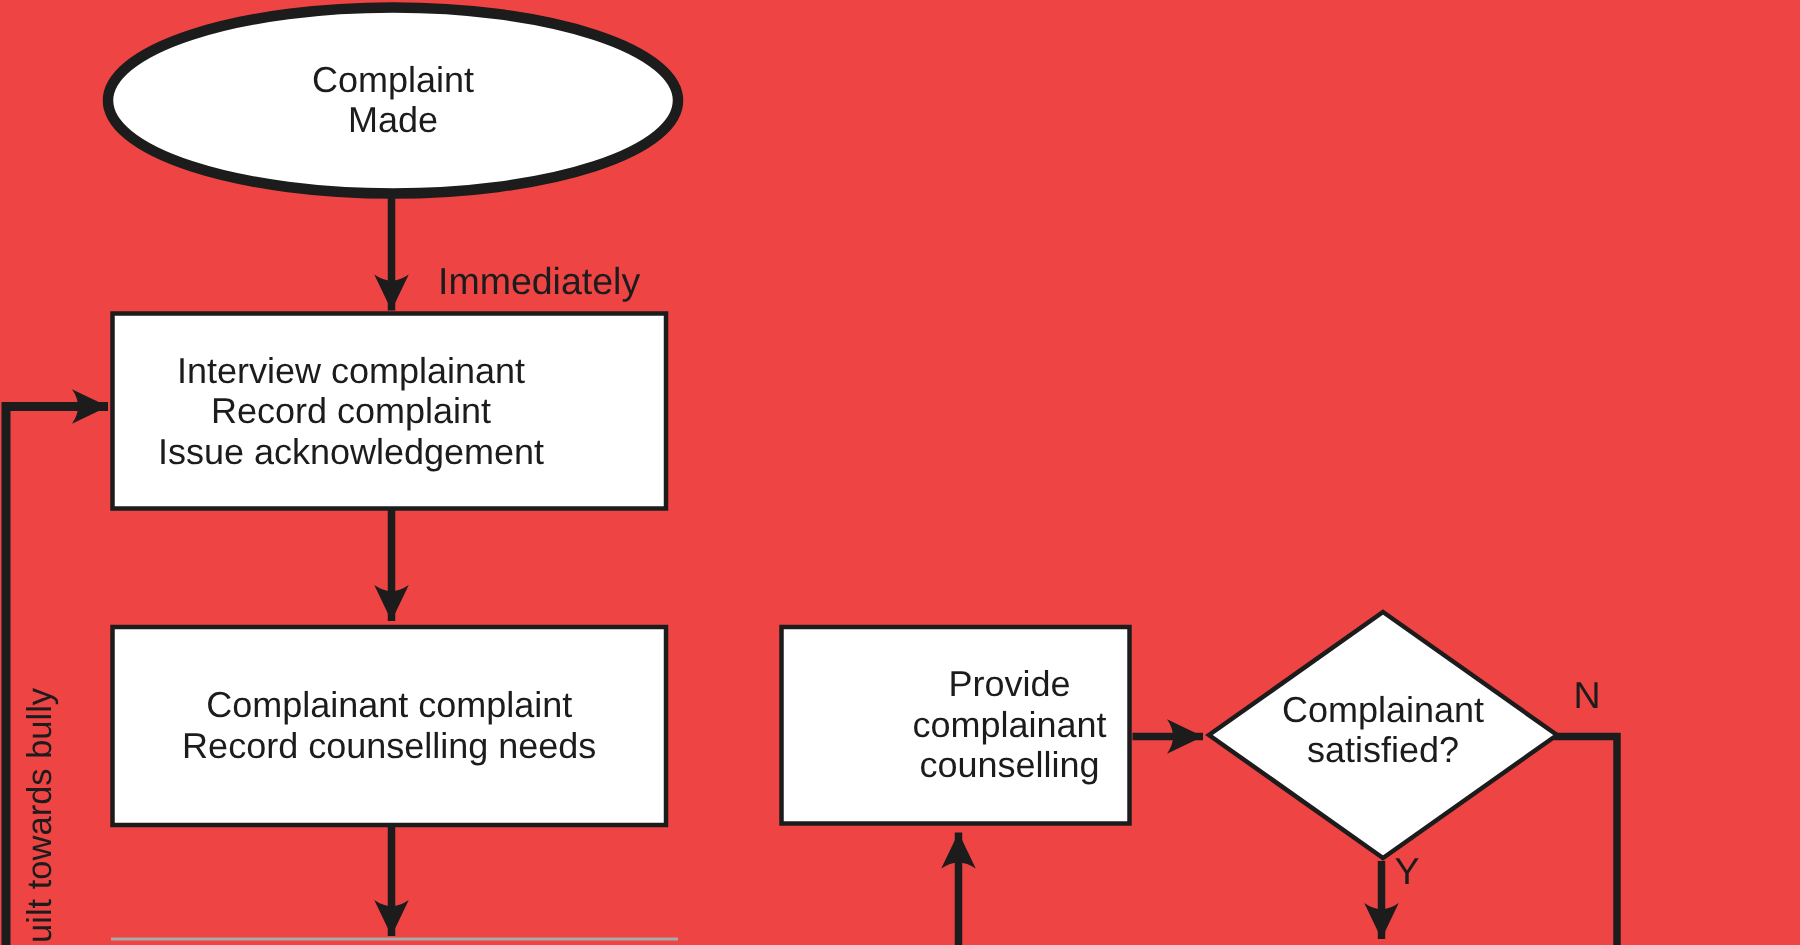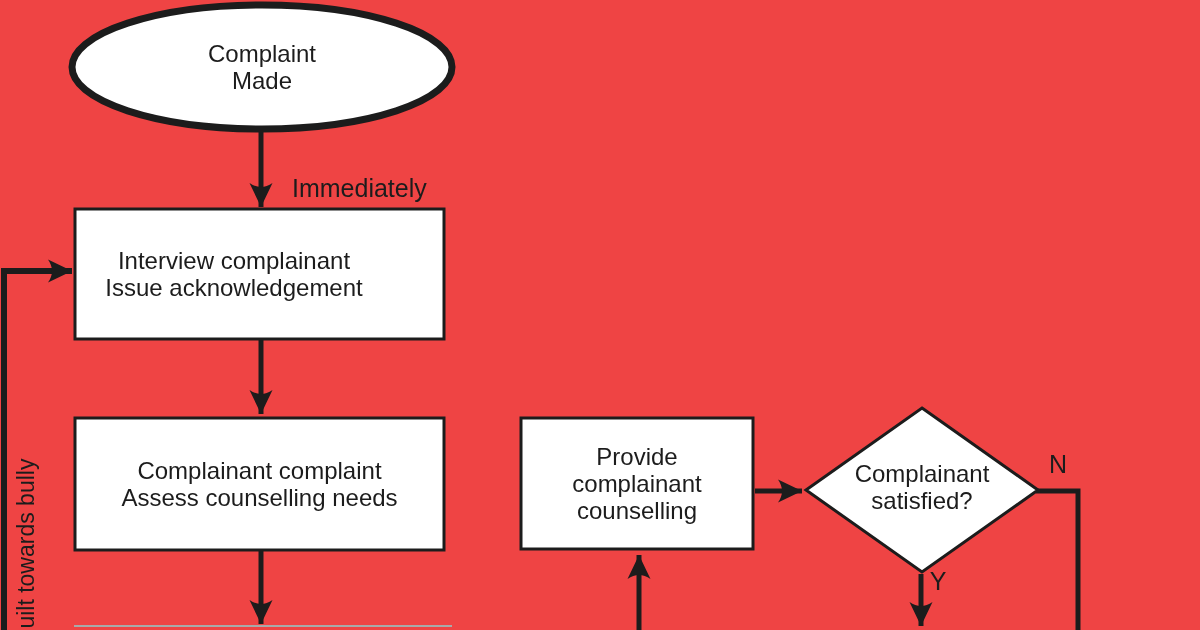--- a/index.html
+++ b/index.html
@@ -97,29 +97,30 @@
     <line class="conn" x1="921" y1="574" x2="921" y2="626" stroke-width="5" marker-end="url(#ah)"></line>
   </svg>
 
   <div class="node-label" style="left:75px; top:5px; width:374px; height:124px;">
     <div>Complaint</div>
     <div>Made</div>
   </div>
 
   <div class="node-label" style="left:75px; top:209px; width:318px; height:130px;">
     <div>Interview complainant</div>
+    <div>Record complaint</div>
     <div>Issue acknowledgement</div>
   </div>
 
   <div class="node-label" style="left:75px; top:418px; width:369px; height:132px;">
     <div>Complainant complaint</div>
-    <div>Assess counselling needs</div>
+    <div>Record counselling needs</div>
   </div>
 
-  <div class="node-label" style="left:521px; top:418px; width:232px; height:131px;">
+  <div class="node-label" style="left:521px; top:418px; width:232px; height:131px;padding-left:36px;">
     <div>Provide</div>
     <div>complainant</div>
     <div>counselling</div>
   </div>
 
   <div class="node-label" style="left:806px; top:415px; width:232px; height:144px;">
     <div>Complainant</div>
     <div>satisfied?</div>
   </div>
 

